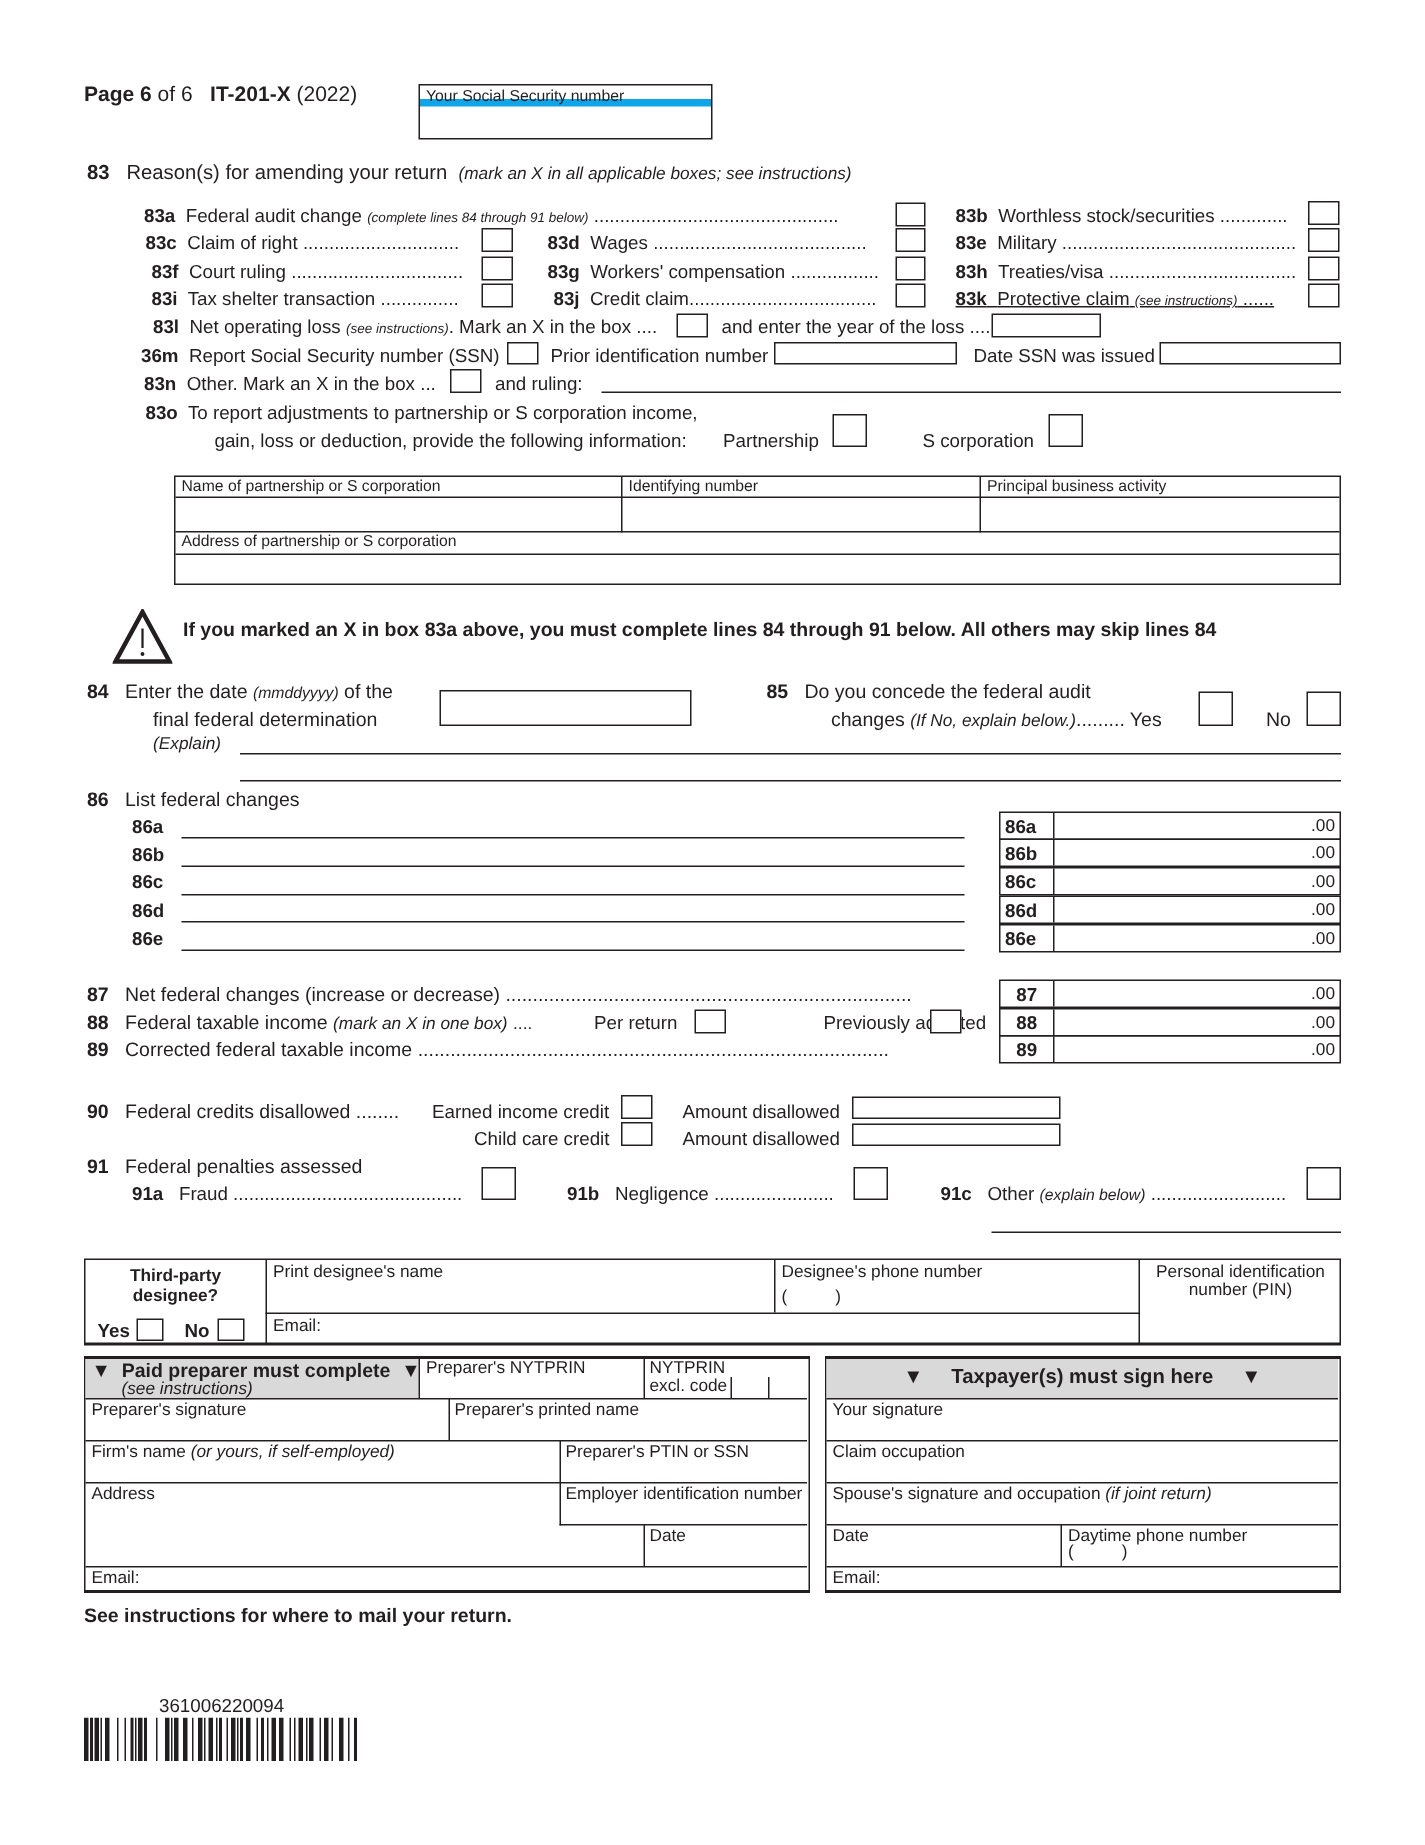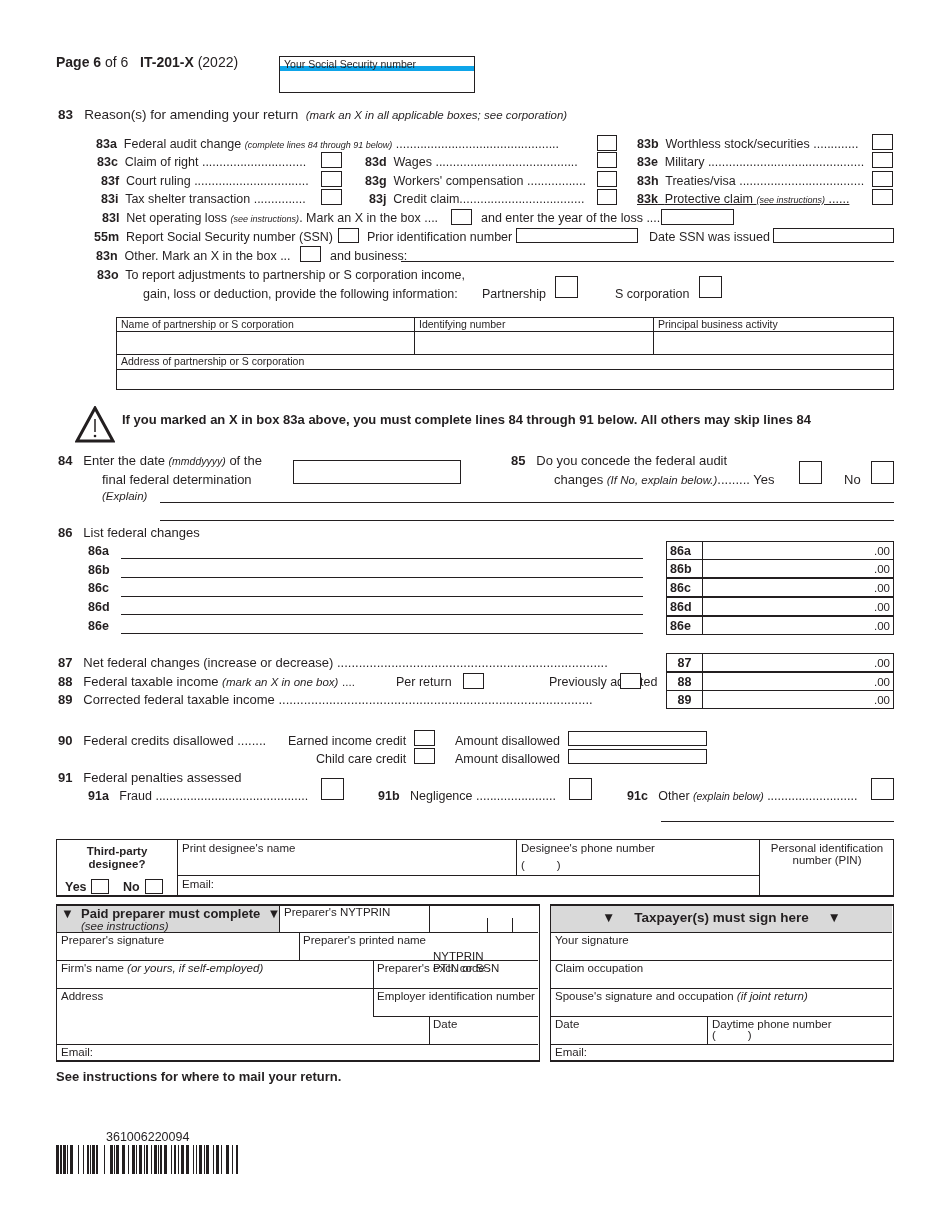--- a/index.html
+++ b/index.html
@@ -32,21 +32,21 @@
   <span>(2022)</span>
 </div>
 <div class="box" style="left:279px;top:56px;width:196px;height:37px;">
   <div class="t10" style="padding:1px 4px;border-bottom:5px solid #0ea5e9;height:14px;">Your Social Security number</div>
   <div style="height:21px;"></div>
 </div>
 
 <div class="abs" style="left:58px;top:107px;font-size:13.5px;">
   <span class="b">83</span>
   &nbsp;&nbsp;<span>Reason(s) for amending your return</span>
-  &nbsp;<span class="i t11">(mark an X in all applicable boxes; see corporation)</span>
+  &nbsp;<span class="i t11">(mark an X in all applicable boxes; see instructions)</span>
 </div>
 
 <div class="abs t12" style="left:96px;top:137px;"><span class="b">83a</span>&nbsp; <span>Federal audit change</span> <span class="i t9">(complete lines 84 through 91 below)</span> <span>...............................................</span></div>
 <div class="cbf" style="left:597px;top:135px;width:20px;height:16px;"></div>
 <div class="abs t12" style="left:637px;top:137px;"><span class="b">83b</span>&nbsp; <span>Worthless stock/securities</span> .............</div>
 <div class="cbf" style="left:872px;top:134px;width:21px;height:16px;"></div>
 
 <div class="abs t12" style="left:97px;top:155px;"><span class="b">83c</span>&nbsp; <span>Claim of right</span> ..............................</div>
 <div class="cbf" style="left:321px;top:152px;width:21px;height:16px;"></div>
 <div class="abs t12" style="left:365px;top:155px;"><span class="b">83d</span>&nbsp; <span>Wages</span> .........................................</div>
@@ -66,30 +66,30 @@
 <div class="abs t12" style="left:369px;top:192px;"><span class="b">83j</span>&nbsp; <span>Credit claim</span>....................................</div>
 <div class="cbf" style="left:597px;top:189px;width:20px;height:16px;"></div>
 <div class="abs t12" style="left:637px;top:192px;text-decoration:underline;"><span class="b">83k</span>&nbsp; <span>Protective claim</span> <span class="i t9">(see instructions)</span> ......</div>
 <div class="cbf" style="left:872px;top:189px;width:21px;height:16px;"></div>
 
 <div class="abs t12" style="left:102px;top:211px;"><span class="b">83l</span>&nbsp; <span>Net operating loss</span> <span class="i t9">(see instructions)</span><span>. Mark an X in the box ....</span></div>
 <div class="cbf" style="left:451px;top:209px;width:21px;height:16px;"></div>
 <div class="abs t12" style="left:481px;top:211px;">and enter the year of the loss ....</div>
 <div class="cbf" style="left:661px;top:209px;width:73px;height:16px;"></div>
 
-<div class="abs t12" style="left:94px;top:230px;"><span class="b">55m</span>&nbsp; <span>Report Social Security number (SSN)</span></div>
+<div class="abs t12" style="left:94px;top:230px;"><span class="b">36m</span>&nbsp; <span>Report Social Security number (SSN)</span></div>
 <div class="cbf" style="left:338px;top:228px;width:21px;height:15px;"></div>
 <div class="abs t12" style="left:367px;top:230px;">Prior identification number</div>
 <div class="cbf" style="left:516px;top:228px;width:122px;height:15px;"></div>
 <div class="abs t12" style="left:649px;top:230px;">Date SSN was issued</div>
 <div class="cbf" style="left:773px;top:228px;width:121px;height:15px;"></div>
 
 <div class="abs t12" style="left:96px;top:249px;"><span class="b">83n</span>&nbsp; <span>Other. Mark an X in the box ...</span></div>
 <div class="cbf" style="left:300px;top:246px;width:21px;height:16px;"></div>
-<div class="abs t12" style="left:330px;top:249px;">and business:</div>
+<div class="abs t12" style="left:330px;top:249px;">and ruling:</div>
 <div class="line" style="left:401px;top:261px;width:493px;"></div>
 
 <div class="abs t12" style="left:97px;top:268px;"><span class="b">83o</span>&nbsp; <span>To report adjustments to partnership or S corporation income,</span></div>
 <div class="abs t12" style="left:143px;top:287px;">gain, loss or deduction, provide the following information:</div>
 <div class="abs t12" style="left:482px;top:287px;">Partnership</div>
 <div class="cbf" style="left:555px;top:276px;width:23px;height:22px;"></div>
 <div class="abs t12" style="left:615px;top:287px;">S corporation</div>
 <div class="cbf" style="left:699px;top:276px;width:23px;height:22px;"></div>
 
 <div class="box" style="left:116px;top:317px;width:778px;height:73px;">
@@ -223,21 +223,21 @@
 </div>
 
 <div class="abs" style="left:56px;top:904px;width:484px;height:158px;border:1.5px solid #231f20;border-top:2px solid #231f20;border-bottom:2px solid #231f20;">
   <div class="abs shade" style="left:0;top:0;width:222px;height:26px;">
     <div class="abs b" style="left:4px;top:0px;font-size:13px;white-space:pre;">▼  Paid preparer must complete  ▼</div>
     <div class="abs i t11" style="left:24px;top:14px;">(see instructions)</div>
   </div>
   <div class="abs" style="left:222px;top:0;width:1px;height:26px;background:#231f20;"></div>
   <div class="abs t11" style="left:227px;top:0px;">Preparer's NYTPRIN</div>
   <div class="abs" style="left:372px;top:0;width:1px;height:26px;background:#231f20;"></div>
-  <div class="abs t11" style="left:376px;top:0px;line-height:12px;margin-top:44px;">
+  <div class="abs t11" style="left:376px;top:0px;line-height:12px;">
       <div>NYTPRIN</div>
       <div>excl. code</div>
     </div>
   <div class="abs" style="left:430px;top:12px;width:1px;height:14px;background:#231f20;"></div>
   <div class="abs" style="left:455px;top:12px;width:1px;height:14px;background:#231f20;"></div>
   <div class="line" style="left:0;top:26px;width:481px;"></div>
 
   <div class="abs t11" style="left:4px;top:28px;">Preparer's signature</div>
   <div class="abs" style="left:242px;top:26px;width:1px;height:28px;background:#231f20;"></div>
   <div class="abs t11" style="left:246px;top:28px;">Preparer's printed name</div>

